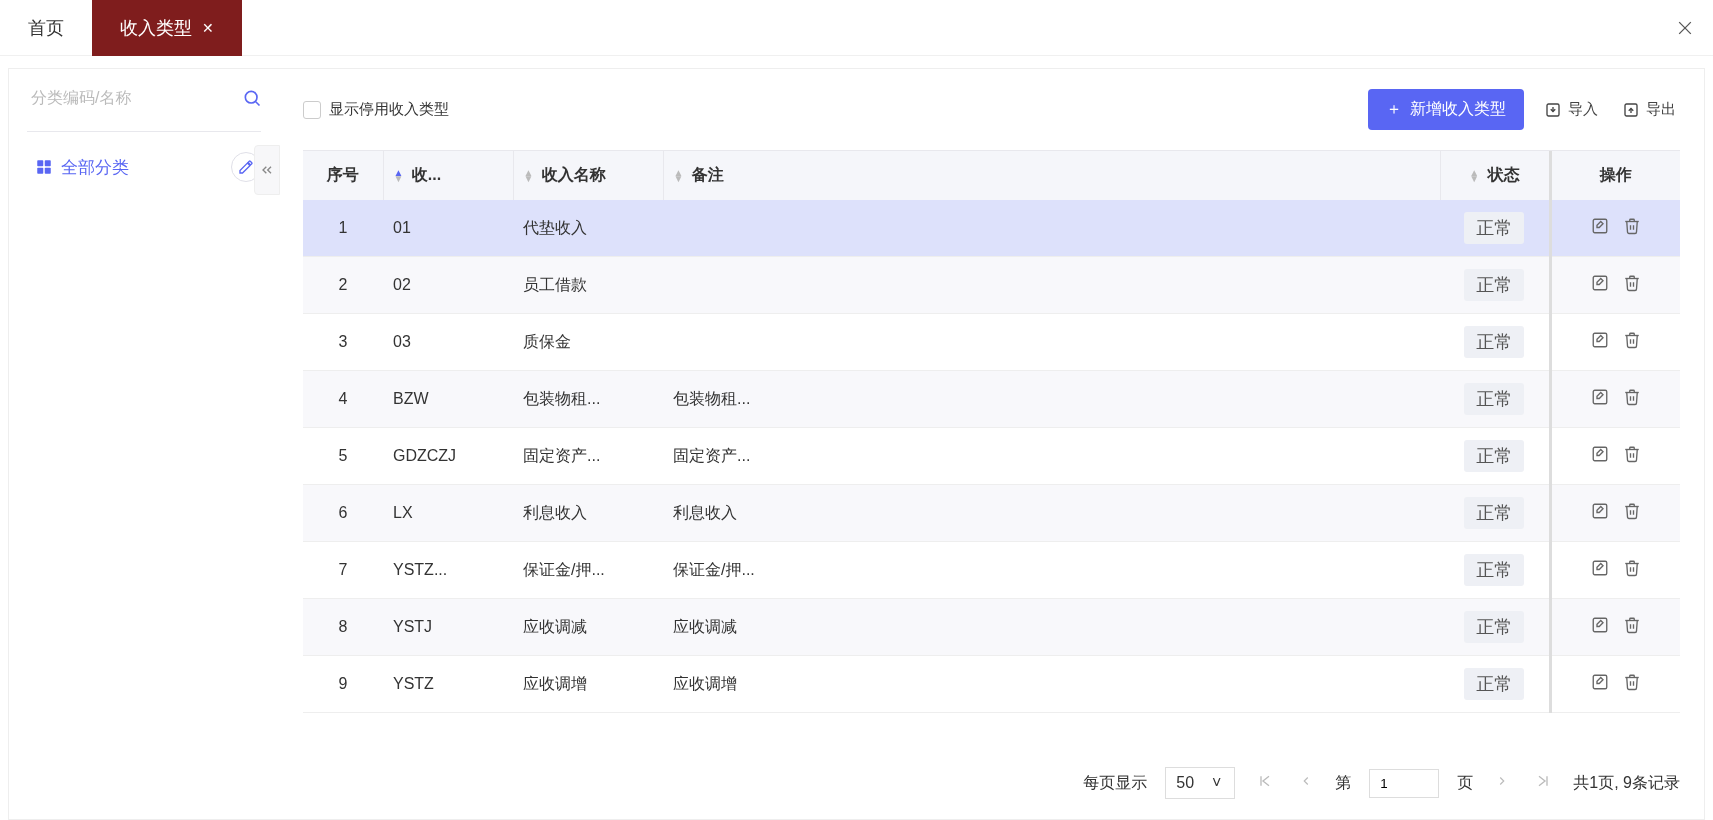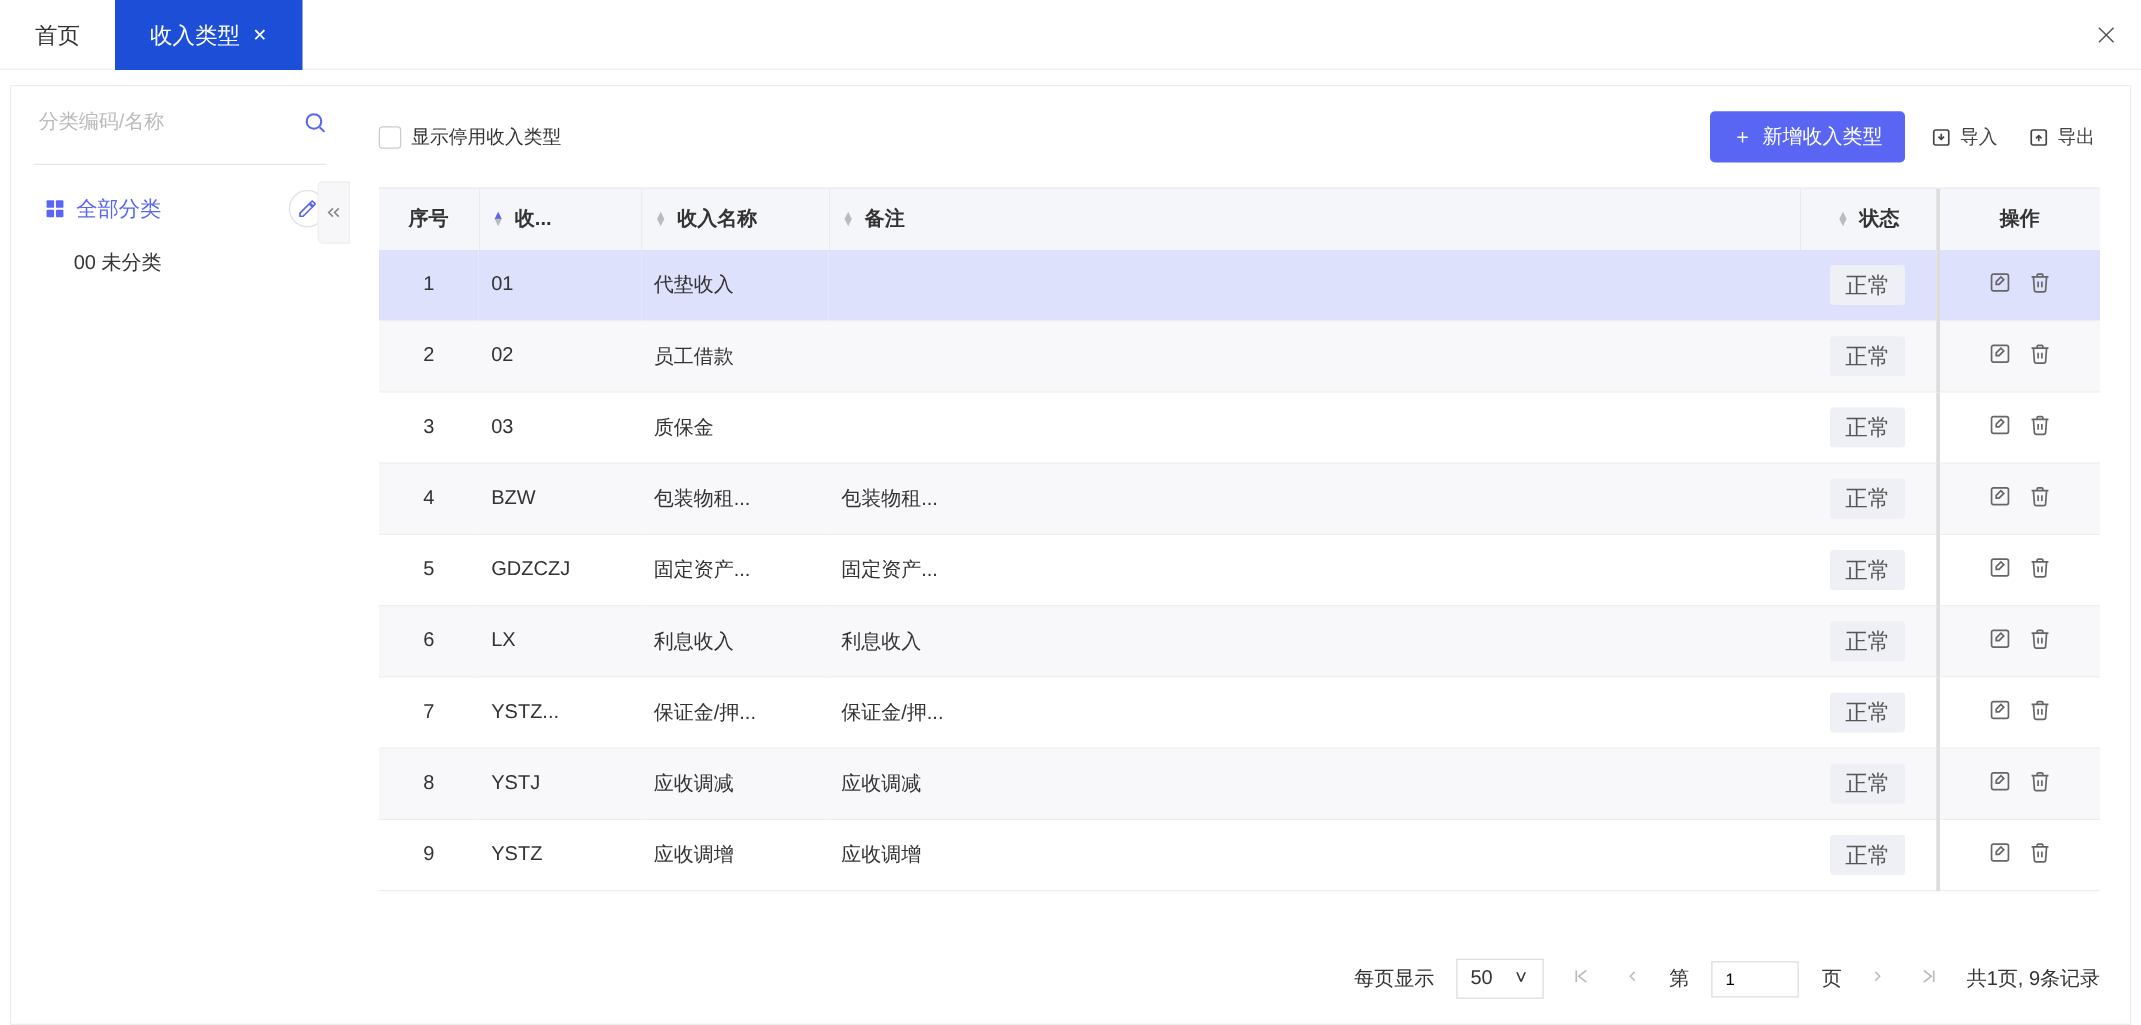--- a/index.html
+++ b/index.html
@@ -2,21 +2,21 @@
 <html><head>
 <meta charset="utf-8">
 <style>
   * { box-sizing: border-box; margin: 0; padding: 0; }
   html, body { height: 100%; font-family: "Microsoft YaHei", "PingFang SC", Arial, sans-serif; font-size: 15px; color: #333; background: #fff; }
   body { width: 1713px; height: 820px; overflow: hidden; position: relative; }
 
   
   .tabs { display: flex; align-items: center; height: 56px; border-bottom: 1px solid #f0f0f0; position: relative; }
   .tab { height: 56px; display:flex; align-items:center; padding: 16px 28px; font-size: 18px; color:#333; cursor:pointer; }
-  .tab.active { background:#1d4ed8; color:#fff; }
+  .tab.active { background:#7f1d1d; color:#fff; }
   .tab .close { margin-left:10px; font-size:14px; }
   .tabs-close { position:absolute; right:14px; top:50%; transform:translateY(-50%); width:28px; height:28px; display:flex; align-items:center; justify-content:center; cursor:pointer; color:#555; }
 
   
   .main { display:flex; position:absolute; top:68px; bottom:0; left:8px; right:8px; border:1px solid #eee; background:#fff;}
   .left-pane { width:270px; flex:0 0 270px; padding:14px 0 14px 0; position:relative; }
   .right-pane { flex:1; padding:20px 24px 20px 24px; display:flex; flex-direction:column; position:relative;}
   .collapse-handle { position:absolute; right:-1px; top:76px; width:26px; height:50px; display:flex; align-items:center; justify-content:center; background:#f7f7f9; border:1px solid #eee; cursor:pointer; color:#555; border-radius:4px 0 0 4px;}
 
   
@@ -121,23 +121,20 @@
           </svg>
       </span>
       <span>全部分类</span>
       <span class="edit-circle">
         <svg viewBox="0 0 24 24" width="16" height="16" stroke="#5966F3" stroke-width="2" fill="none">
             <path d="M3 17.25V21h3.75L17.81 9.94l-3.75-3.75L3 17.25zM20.71 7.04a1 1 0 0 0 0-1.41l-2.34-2.34a1 1 0 0 0-1.41 0l-1.83 1.83 3.75 3.75 1.83-1.83z"></path>
           </svg>
       </span>
     </div>
 
-    <div class="cat-sub">
-      <span>00 未分类</span>
-    </div>
 
     <div class="collapse-handle chevrons">
       <svg viewBox="0 0 24 24" stroke="#888" stroke-width="2" fill="none">
           <polyline points="11 17 6 12 11 7"></polyline>
           <polyline points="18 17 13 12 18 7"></polyline>
         </svg>
     </div>
   </div>
 
   <div class="right-pane">

